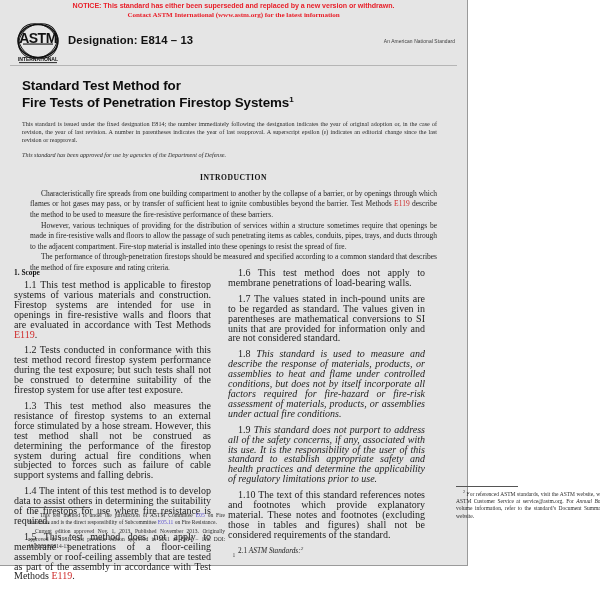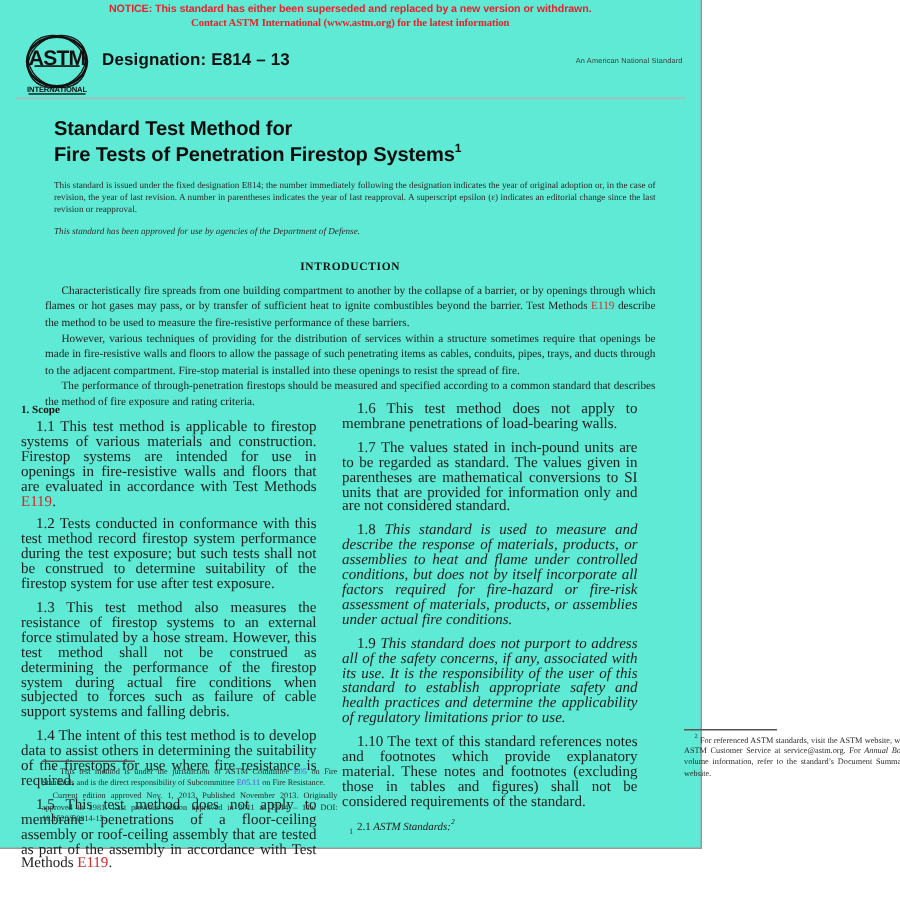--- a/index.html
+++ b/index.html
@@ -15,21 +15,21 @@
     font-family: "Liberation Serif", serif;
     color: #1a1a1a;
   }
 
   .page {
     position: absolute;
     left: 0px;
     top: 0px;
     width: 468px;
     height: 566px;
-    background: #5eead4;
+    background: #e5e5e5;
     border-right: 1px solid #9a9a9a;
     border-bottom: 1px solid #9a9a9a;
     box-sizing: border-box;
   }
 
   
   .notice {
     padding: 2px 14px 1px 14px;
     text-align: center;
     color: #e8212b;
@@ -72,21 +72,21 @@
     right: 2px;
     top: 18px;
     font-family: "Liberation Sans", sans-serif;
     font-size: 4.9px;
     color: #3a3a3a;
     letter-spacing: 0.1px;
   }
 
   
   .titleblock {
-    margin: 12px 30px 0 36px;
+    margin: 12px 30px 0 22px;
   }
   .std-title {
     font-family: "Liberation Sans", sans-serif;
     font-weight: bold;
     font-size: 13.4px;
     line-height: 16.5px;
     color: #0d0d0d;
     letter-spacing: -0.1px;
   }
   .std-title .l2 { display: block; }

